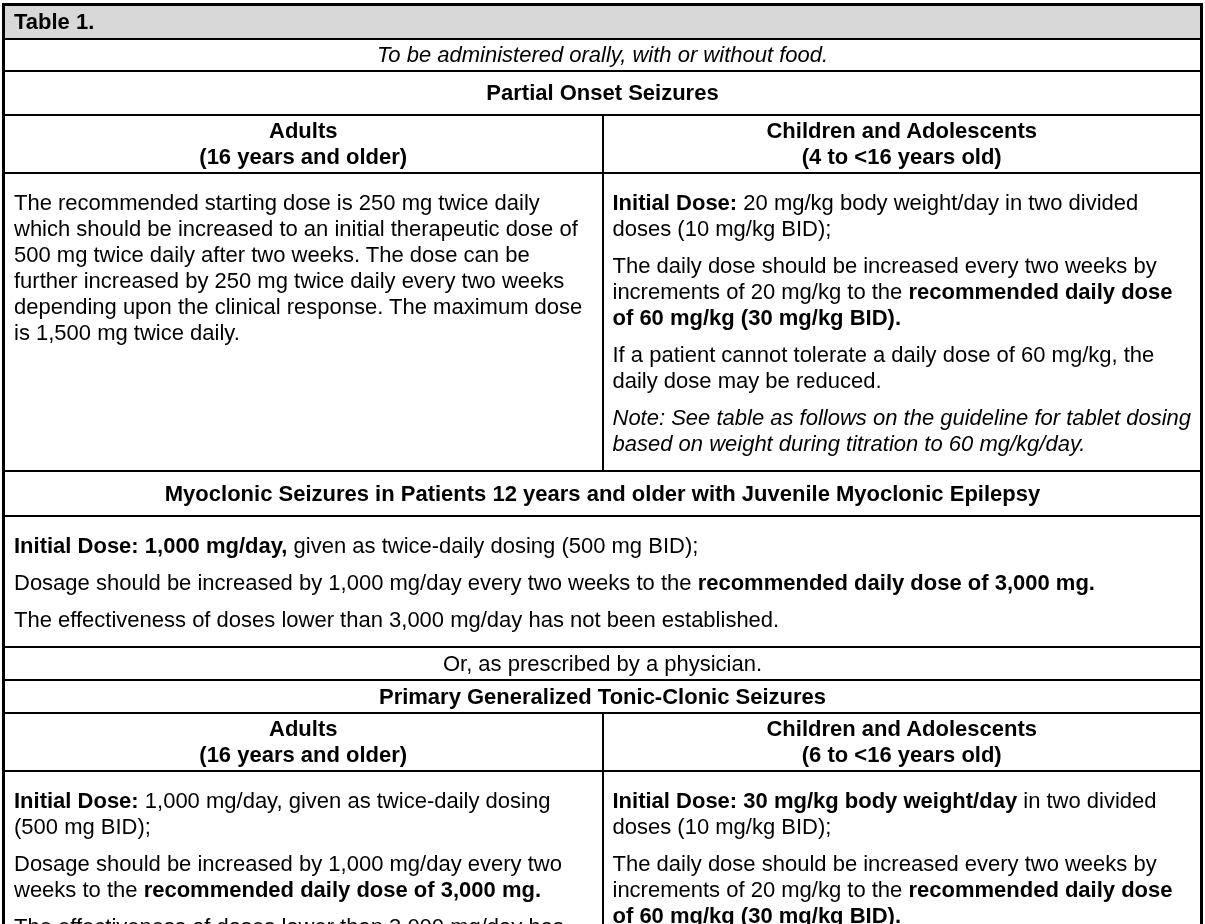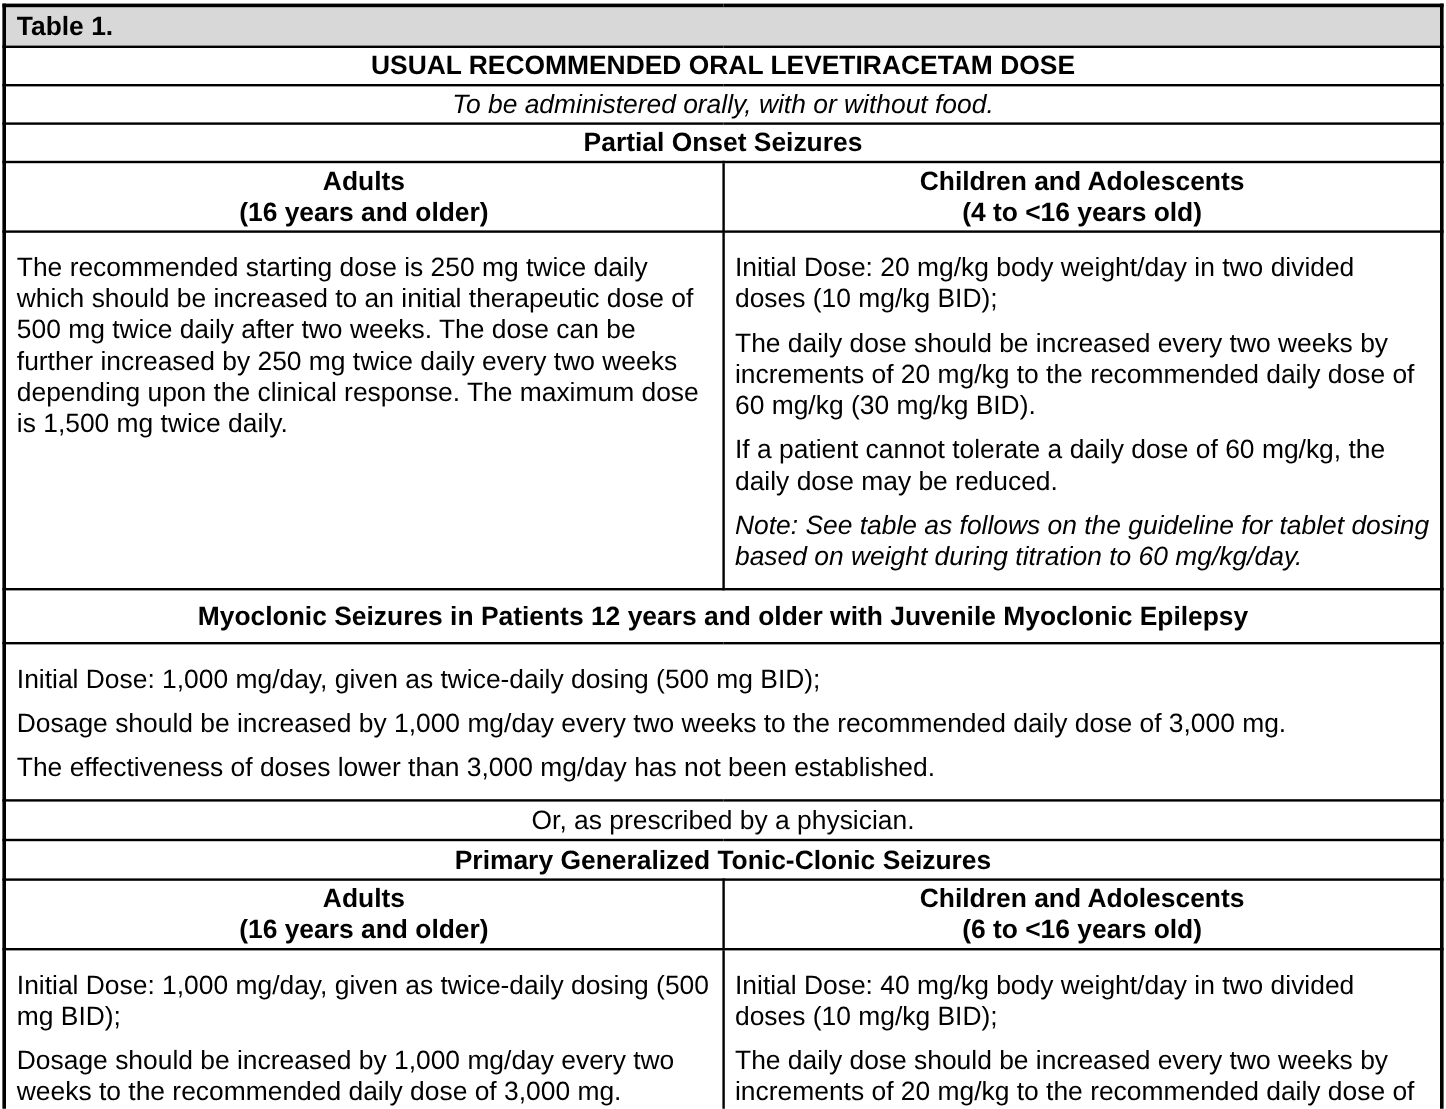--- a/index.html
+++ b/index.html
@@ -43,47 +43,44 @@
   .bold { font-weight: bold; }
   .italic { font-style: italic; }
   th.col-head {
     text-align: center;
     vertical-align: middle;
     font-weight: bold;
     padding: 2px 9px;
   }
   td.body-cell p { margin: 4px 0 11px 0; }
   td.body-cell p:first-child { margin-top: 14px; }
-  .b { font-weight: normal; }
+  .b { font-weight: bold; }
   .i { font-style: italic; }
 </style>
 </head>
 <body>
 
 <div class="wrap">
   <table class="dose-table">
     <colgroup>
       <col style="width:50%">
       <col style="width:50%">
     </colgroup>
 
     <tbody>
         <tr style="height:34px;">
       <td colspan="2" class="caption-cell">Table 1.</td>
     </tr>
 
-    <tr style="height:32px;">
-      <td colspan="2" class="center-cell bold">USUAL RECOMMENDED ORAL LEVETIRACETAM DOSE</td>
-    </tr>
 
     <tr style="height:32px;">
       <td colspan="2" class="center-cell italic">To be administered orally, with or without food.</td>
     </tr>
 
-    <tr style="height:32px;">
+    <tr style="height:44px;">
       <td colspan="2" class="center-cell bold">Partial Onset Seizures</td>
     </tr>
 
     <tr style="height:58px;">
       <th class="col-head">
         <div>Adults</div>
         <div>(16 years and older)</div>
       </th>
       <th class="col-head">
         <div>Children and Adolescents</div>
@@ -134,20 +131,20 @@
       </th>
     </tr>
 
     <tr style="height:200px;">
       <td class="body-cell">
         <p><span class="b">Initial Dose:</span><span> 1,000 mg/day, given as twice-daily dosing (500 mg BID);</span></p>
         <p><span>Dosage should be increased by 1,000 mg/day every two weeks to the </span><span class="b">recommended daily dose of 3,000 mg.</span></p>
         <p><span>The effectiveness of doses lower than 3,000 mg/day has not been established.</span></p>
       </td>
       <td class="body-cell">
-        <p><span class="b">Initial Dose: 40 mg/kg body weight/day</span><span> in two divided doses (10 mg/kg BID);</span></p>
+        <p><span class="b">Initial Dose: 30 mg/kg body weight/day</span><span> in two divided doses (10 mg/kg BID);</span></p>
         <p><span>The daily dose should be increased every two weeks by increments of 20 mg/kg to the </span><span class="b">recommended daily dose of 60 mg/kg (30 mg/kg BID).</span></p>
         <p><span class="i">Note: See table as follows for tablet dosing based on weight during titration to 60 mg/kg/day.</span></p>
       </td>
     </tr>
   </tbody>
     </table>
 </div>
 
 </body></html>

